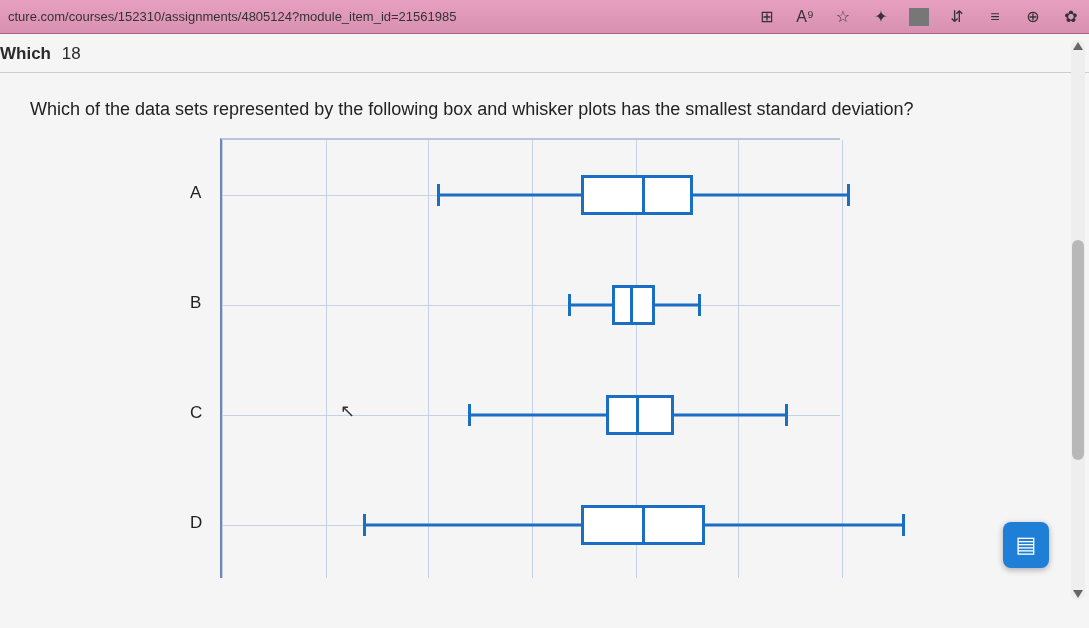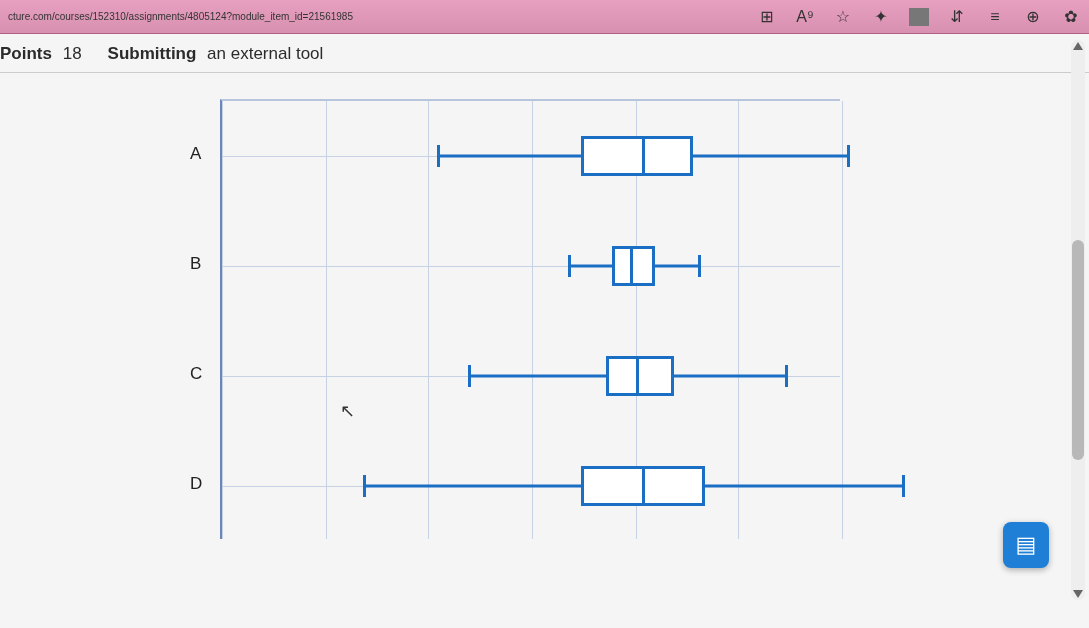--- a/index.html
+++ b/index.html
@@ -15,21 +15,21 @@
     height: 34px;
     background: linear-gradient(#e8a0c0, #d890b0);
     border-bottom: 1px solid #b06080;
     display: flex;
     align-items: center;
     padding: 0 8px;
     gap: 10px;
   }
   .url {
     flex: 0 0 auto;
-    font-size: 10px;
+    font-size: 13px;
     color: #333;
     white-space: nowrap;
     overflow: hidden;
   }
   .toolbar-icons {
     margin-left: auto;
     display: flex;
     gap: 18px;
     align-items: center;
     color: #333;
@@ -155,30 +155,27 @@
     <span class="divider-v"></span>
     <span>⇵</span>
     <span>≡</span>
     <span>⊕</span>
     <span>✿</span>
   </div>
 </div>
 
 <div class="meta">
   <span>
-    <span class="lbl">Points</span>
+    <span class="lbl">Which</span>
     <span>18</span>
   </span>
-  <span>
-    <span class="lbl">Submitting</span>
-    <span>an external tool</span>
-  </span>
 </div>
 
 <div class="content">
+  <div class="question">Which of the data sets represented by the following box and whisker plots has the smallest standard deviation?</div>
 
   <div class="plot-wrap">
     <div class="plot-area" id="plot-area">
         <div class="gridline" style="left: 0px;"></div>
         <div class="gridline" style="left: 103.54px;"></div>
         <div class="gridline" style="left: 206.46px;"></div>
         <div class="gridline" style="left: 310px;"></div>
         <div class="gridline" style="left: 413.54px;"></div>
         <div class="gridline" style="left: 516.46px;"></div>
         <div class="gridline" style="left: 620px;"></div>

